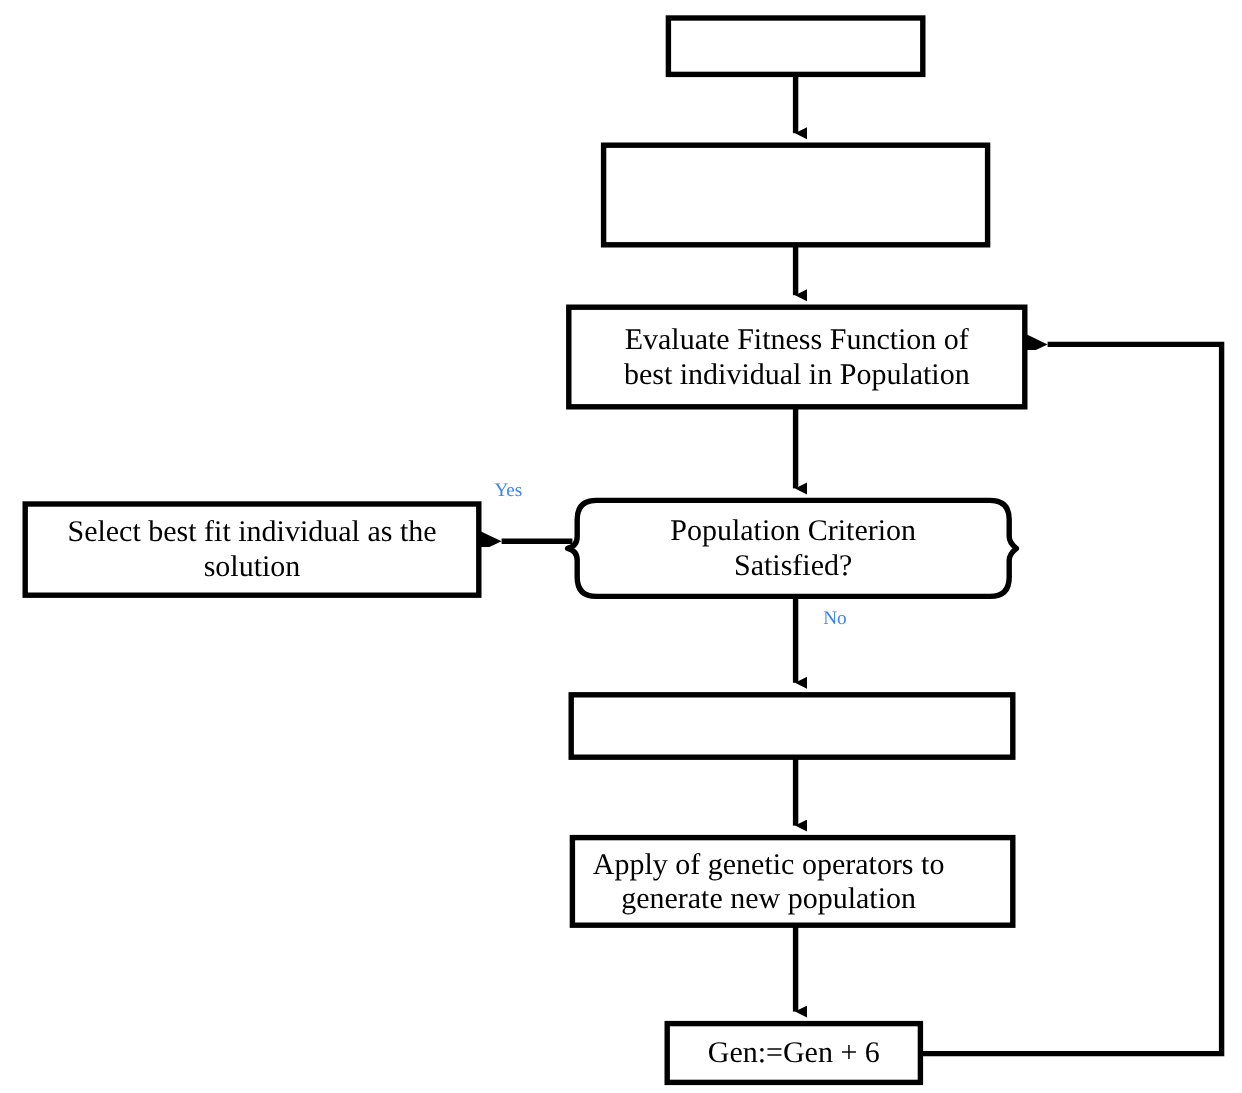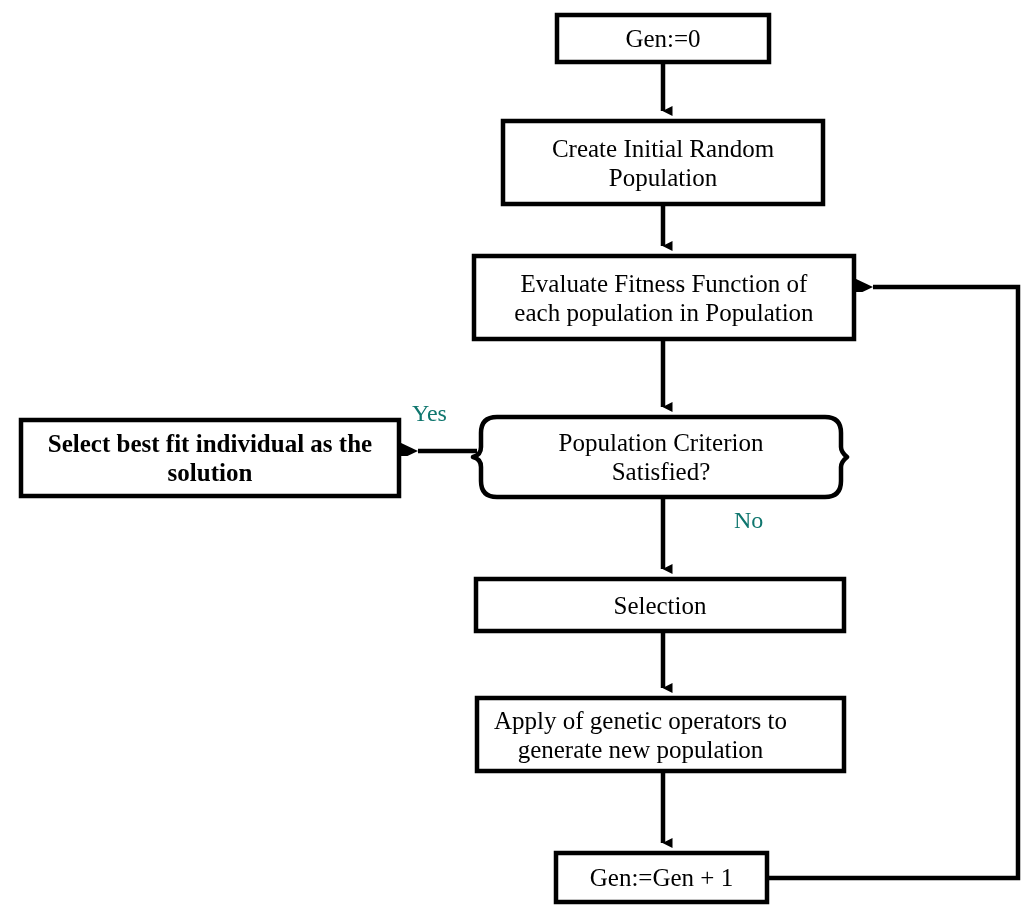--- a/index.html
+++ b/index.html
@@ -30,22 +30,22 @@
     text-align: center;
     color: #000000;
     font-size: 25px;
     line-height: 1.16;
     font-family: "Liberation Serif", "DejaVu Serif", serif;
     pointer-events: none;
     white-space: pre-line;
   }
   .edge-label {
     position: absolute;
-    color: #0f766e;
-    font-size: 24px;
+    color: #3b82f6;
+    font-size: 16px;
     font-family: "Liberation Serif", "DejaVu Serif", serif;
     line-height: 1;
     white-space: nowrap;
   }
 </style>
 </head>
 <body>
 
 <div id="canvas">
 
@@ -99,38 +99,34 @@
 
     <line x1="663" y1="497" x2="663" y2="569" stroke="#000000" stroke-width="4.5" marker-end="url(#arrowDown)"></line>
 
     <line x1="663" y1="631" x2="663" y2="688" stroke="#000000" stroke-width="4.5" marker-end="url(#arrowDown)"></line>
 
     <line x1="663" y1="771" x2="663" y2="843" stroke="#000000" stroke-width="4.5" marker-end="url(#arrowDown)"></line>
 
     <path d="M 767 878 L 1018 878 L 1018 287 L 873 287" fill="none" stroke="#000000" stroke-width="4.5" marker-end="url(#arrowLeft)"></path>
   </svg>
 
-  <div class="node-text" style="left:557px; top:15px; width:212px; height:47px;">Gen:=0</div>
 
-  <div class="node-text" style="left:503px; top:121px; width:320px; height:83px;">Create Initial Random
-Population</div>
 
   <div class="node-text" style="left:474px; top:256px; width:380px; height:83px;">Evaluate Fitness Function of
-each population in Population</div>
+best individual in Population</div>
 
   <div class="node-text" style="left:481px; top:417px; width:360px; height:80px;">Population Criterion
 Satisfied?</div>
 
-  <div class="node-text" style="left:21px; top:420px; width:378px; height:76px;font-weight:bold;">Select best fit individual as the
+  <div class="node-text" style="left:21px; top:420px; width:378px; height:76px;">Select best fit individual as the
 solution</div>
 
-  <div class="node-text" style="left:476px; top:579px; width:368px; height:52px;">Selection</div>
 
   <div class="node-text" style="left:457px; top:698px; width:367px; height:73px;">Apply of genetic operators to
 generate new population</div>
 
-  <div class="node-text" style="left:556px; top:853px; width:211px; height:49px;">Gen:=Gen + 1</div>
+  <div class="node-text" style="left:556px; top:853px; width:211px; height:49px;">Gen:=Gen + 6</div>
 
   <div class="edge-label" style="left:412px; top:401px;">Yes</div>
 
-  <div class="edge-label" style="left:686px; top:508px;margin-left:48px;">No</div>
+  <div class="edge-label" style="left:686px; top:508px;">No</div>
 
 </div>
 
 </body></html>

